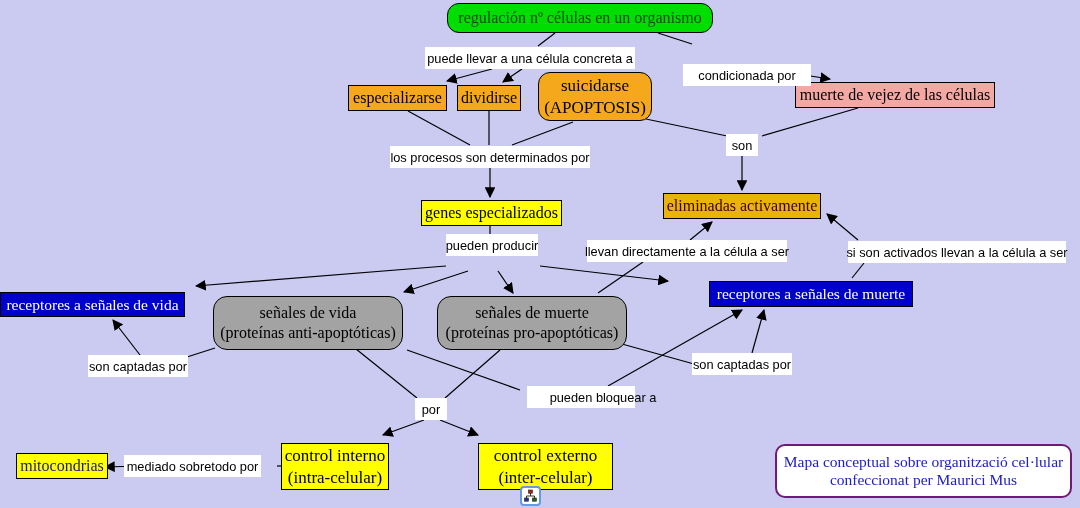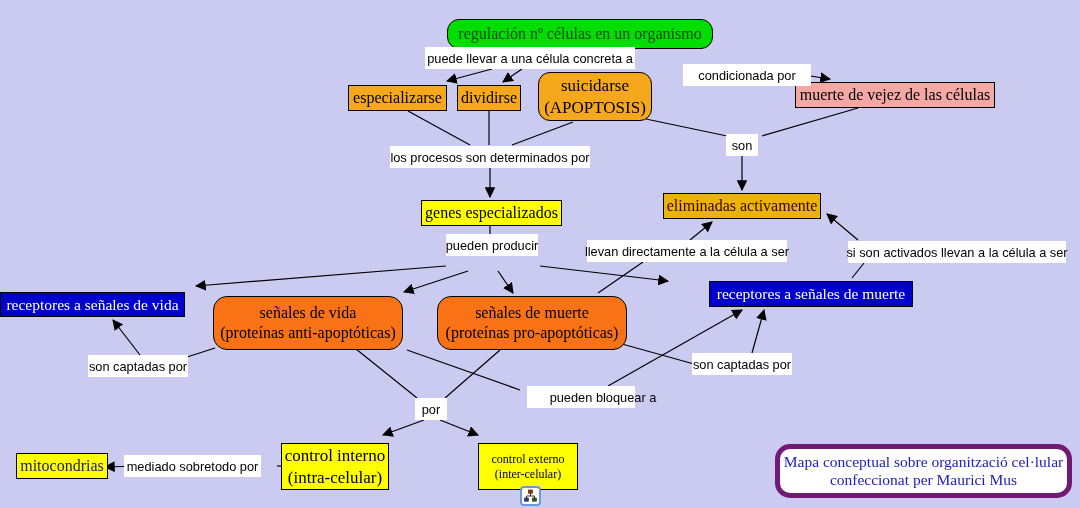--- a/index.html
+++ b/index.html
@@ -17,40 +17,40 @@
     border:1px solid #000;
     display:flex;align-items:center;justify-content:center;
     text-align:center;
     font-size:16px;line-height:1.25;
     color:#000;
     box-sizing:border-box;
     white-space:pre-line;
   }
   .rounded{border-radius:12px;}
   .big-rounded{border-radius:14px;}
-  .green{background:#00dd00;color:#0a4a0a;font-size:16px;margin-top:16px;}
+  .green{background:#00dd00;color:#0a4a0a;font-size:16px;}
   .orange{background:#f5a81c;}
   .pink{background:#f4a8a4;}
   .yellow{background:#ffff00;}
   .red{background:#eab308;color:#3d0000;}
   .blue{background:#0000cc;color:#ffffff;font-size:15.5px;}
-  .cyan{background:#f97316;}
+  .cyan{background:#a3a3a3;}
   .navy-text{color:#1a1a90;margin-left:8px;}
   .label{
     position:absolute;
     background:#ffffff;
     font-family:"Liberation Sans","DejaVu Sans",sans-serif;
     font-size:12.8px;color:#000;
     display:flex;align-items:center;justify-content:center;
     text-align:center;white-space:nowrap;
     box-sizing:border-box;
   }
   .credit{
     position:absolute;
-    background:#ffffff;border:5px solid #701a75;border-radius:15px;
+    background:#ffffff;border:2px solid #701a75;border-radius:10px;
     display:flex;align-items:center;justify-content:center;
     text-align:center;white-space:pre-line;
     font-size:15.5px;color:#2121bd;
     box-sizing:border-box;
   }
   .resource-icon{
     position:absolute;
     width:21px;height:20px;
     background:#ffffff;border:2px solid #6699e0;border-radius:4px;
     display:flex;align-items:center;justify-content:center;
@@ -127,21 +127,21 @@
 (proteínas anti-apoptóticas)</div>
 
   <div class="node cyan big-rounded" style="left:437px;top:296px;width:190px;height:54px;">señales de muerte
 (proteínas pro-apoptóticas)</div>
 
   <div class="node blue" style="left:673px;top:281px;width:204px;height:26px;margin-left:36px;">receptores a señales de muerte</div>
 
   <div class="node yellow" style="left:281px;top:443px;width:108px;height:47px;font-size:17px;">control interno
 (intra-celular)</div>
 
-  <div class="node yellow" style="left:478px;top:443px;width:100px;height:47px;font-size:12px;">control externo
+  <div class="node yellow" style="left:478px;top:443px;width:135px;height:47px;font-size:17px;">control externo
 (inter-celular)</div>
 
   <div class="node yellow navy-text" style="left:8px;top:453px;width:92px;height:26px;">mitocondrias</div>
 
   <div class="label" style="left:425px;top:47px;width:210px;height:22px;">puede llevar a una célula concreta a</div>
 
   <div class="label" style="left:683px;top:44px;width:128px;height:22px;margin-top:20px;">condicionada por</div>
 
   <div class="label" style="left:390px;top:146px;width:200px;height:22px;">los procesos son determinados por</div>
 

